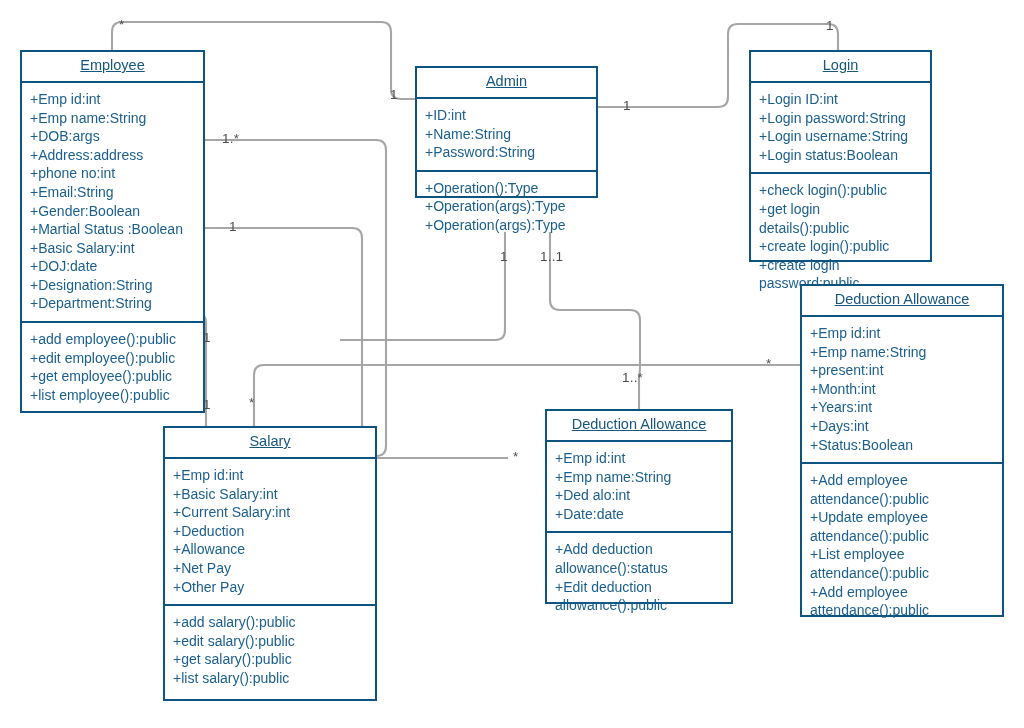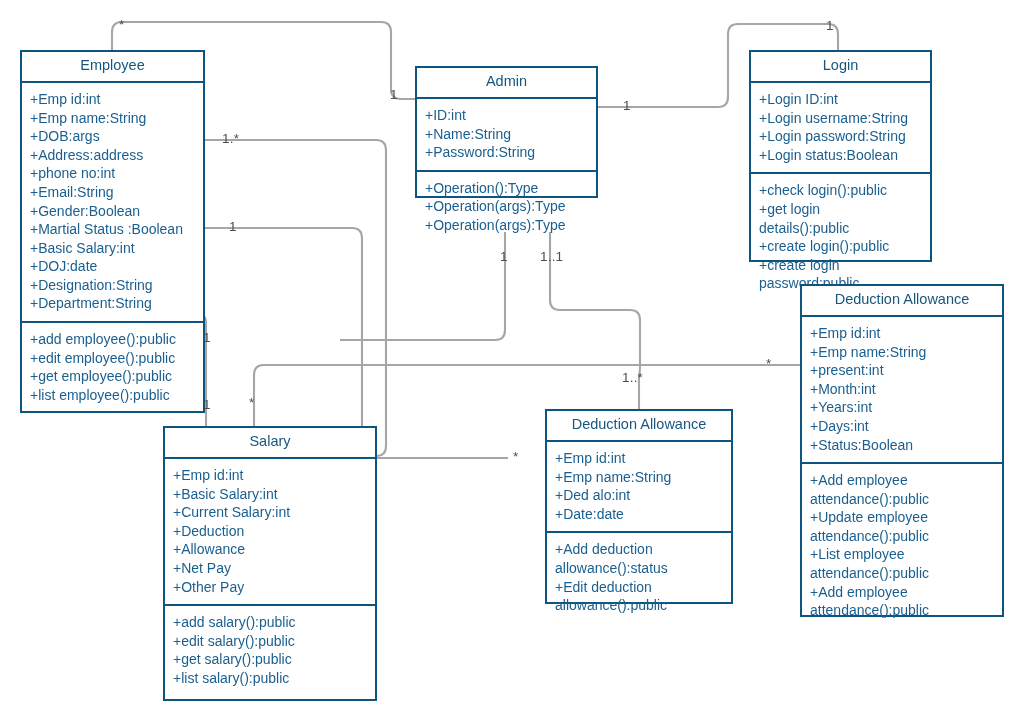--- a/index.html
+++ b/index.html
@@ -57,20 +57,21 @@
     box-sizing: border-box;
   }
   .uml-title {
     text-align: center;
     color: #17567f;
     font-size: 14.5px;
     padding: 6px 4px 7px 4px;
     border-bottom: 2px solid #0d5580;
     line-height: 1.1;
     white-space: nowrap;
+    text-decoration: underline;
   }
   .uml-compartment {
     padding: 7px 16px 8px 8px;
   }
   .uml-compartment + .uml-compartment {
     border-top: 2px solid #0d5580;
   }
   .uml-member {
     color: #1a5f8f;
     font-size: 14px;
@@ -146,22 +147,22 @@
         <div class="uml-compartment">
           <div class="uml-member">+Operation():Type</div>
           <div class="uml-member">+Operation(args):Type</div>
           <div class="uml-member">+Operation(args):Type</div>
         </div>
       </div>
       <div class="uml-class" style="left: 749px; top: 50px; width: 183px; height: 212px;">
         <div class="uml-title">Login</div>
         <div class="uml-compartment">
           <div class="uml-member">+Login ID:int</div>
+          <div class="uml-member">+Login password:String</div>
           <div class="uml-member">+Login username:String</div>
-          <div class="uml-member">+Login password:String</div>
           <div class="uml-member">+Login status:Boolean</div>
         </div>
         <div class="uml-compartment">
           <div class="uml-member">+check login():public</div>
           <div class="uml-member">+get login details():public</div>
           <div class="uml-member">+create login():public</div>
           <div class="uml-member">+create login password:public</div>
         </div>
       </div>
       <div class="uml-class" style="left: 800px; top: 284px; width: 204px; height: 333px;">

